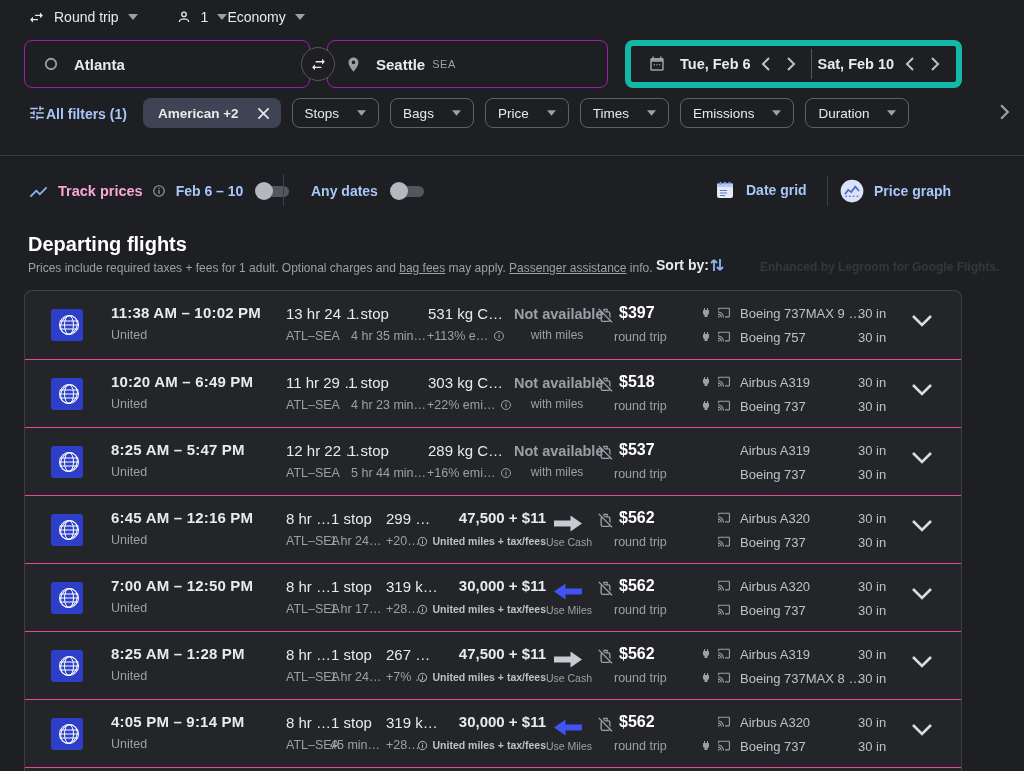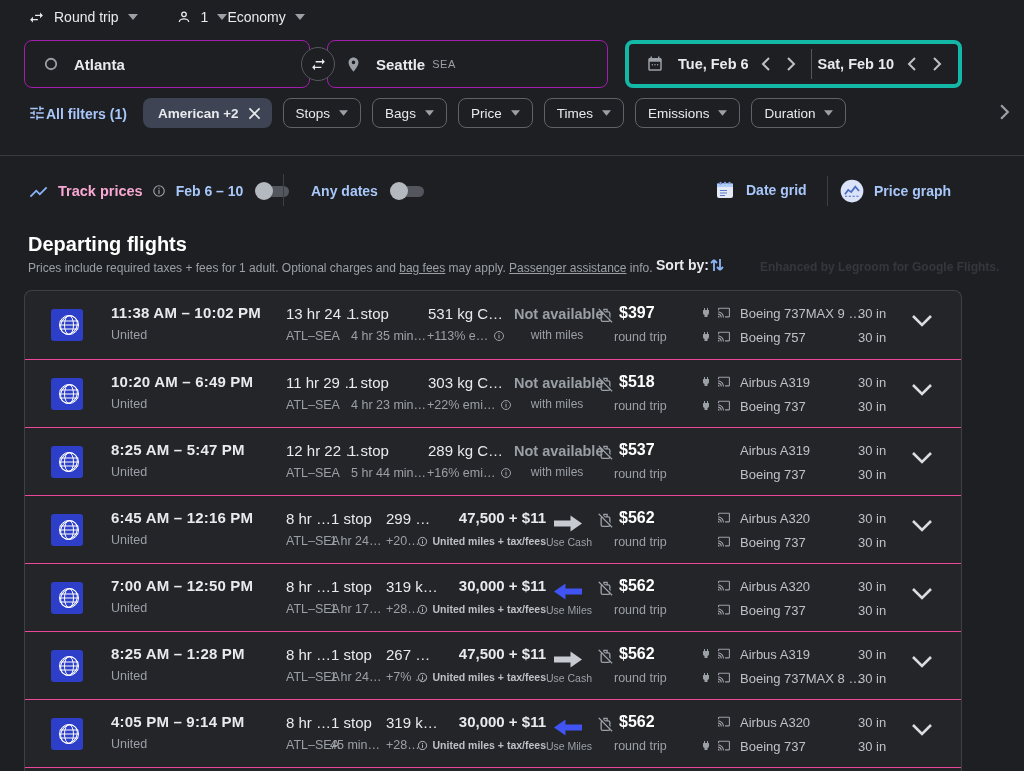--- a/index.html
+++ b/index.html
@@ -11,29 +11,29 @@
   .topbar{position:absolute;left:28px;top:6px;height:22px;display:flex;align-items:center;font-size:14px;color:#e8eaed}
   .topbar .grp{display:flex;align-items:center;gap:9px;cursor:pointer}
   .caret{width:10px;height:6px}
   
   .box{position:absolute;top:40px;height:48px;border:1px solid #a21caf;border-radius:8px;display:flex;align-items:center;background:transparent}
   .box .bicon{margin:0 14px 0 17px;color:#9aa0a6}
   .box .btxt{font-size:15px;font-weight:700;color:#e8eaed}
   .iata{font-size:11px;color:#9aa0a6;margin-left:7px;letter-spacing:.5px}
   .swap-btn{position:absolute;left:301px;top:47px;width:34px;height:34px;border-radius:50%;
     background:#1e1f22;border:1px solid #54575d;display:flex;align-items:center;justify-content:center;cursor:pointer;color:#e8eaed;z-index:2}
-  .datebox{position:absolute;left:625px;top:40px;width:337px;height:48px;border:4px solid #14b8a6;border-radius:8px;display:flex;align-items:center}
+  .datebox{position:absolute;left:625px;top:40px;width:337px;height:48px;border:6px solid #14b8a6;border-radius:8px;display:flex;align-items:center}
   .datebox .cal{margin:0 14px 0 17px;color:#9aa0a6}
   .dtxt{font-size:14.5px;font-weight:700}
   .dnav{width:26px;height:26px;display:flex;align-items:center;justify-content:center;color:#bdc1c6;cursor:pointer}
   .dsep{width:1px;height:30px;background:#54575d;margin:0 6px}
   
   .filters{position:absolute;left:28px;top:98px;display:flex;align-items:center}
   .allf{display:flex;align-items:flex-end;color:#a8c7fa;font-size:14px;font-weight:700;cursor:pointer;margin-right:16px}
-  .chip{height:30px;border:1px solid #5f6368;border-radius:8px;display:flex;align-items:center;gap:9px;
+  .chip{height:30px;border:1px solid #5f6368;border-radius:8px;display:flex;align-items:center;gap:18px;
         padding:0 12px;font-size:13.5px;color:#e8eaed;margin-right:11px;cursor:pointer;white-space:nowrap}
   .chip.sel{background:#3e4454;border-color:transparent;padding:0 10px 0 14px;font-weight:700}
   .chip .ccaret{width:9px;height:6px;color:#9aa0a6}
   .chips-scroll{position:absolute;left:1000px;top:104px;color:#9aa0a6;cursor:pointer}
   .hdiv{position:absolute;left:0;top:155px;width:1024px;height:1px;background:#383a3e}
   
   .track{position:absolute;left:28px;top:174px;height:34px;display:flex;align-items:center}
   .tlabel{font-size:14.5px;font-weight:700;color:#f9a8d4;margin:0 9px}
   .trange{font-size:14px;font-weight:700;color:#a8c7fa;margin:0 12px 0 10px;cursor:pointer}
   .toggle{position:relative;width:36px;height:20px;cursor:pointer}

